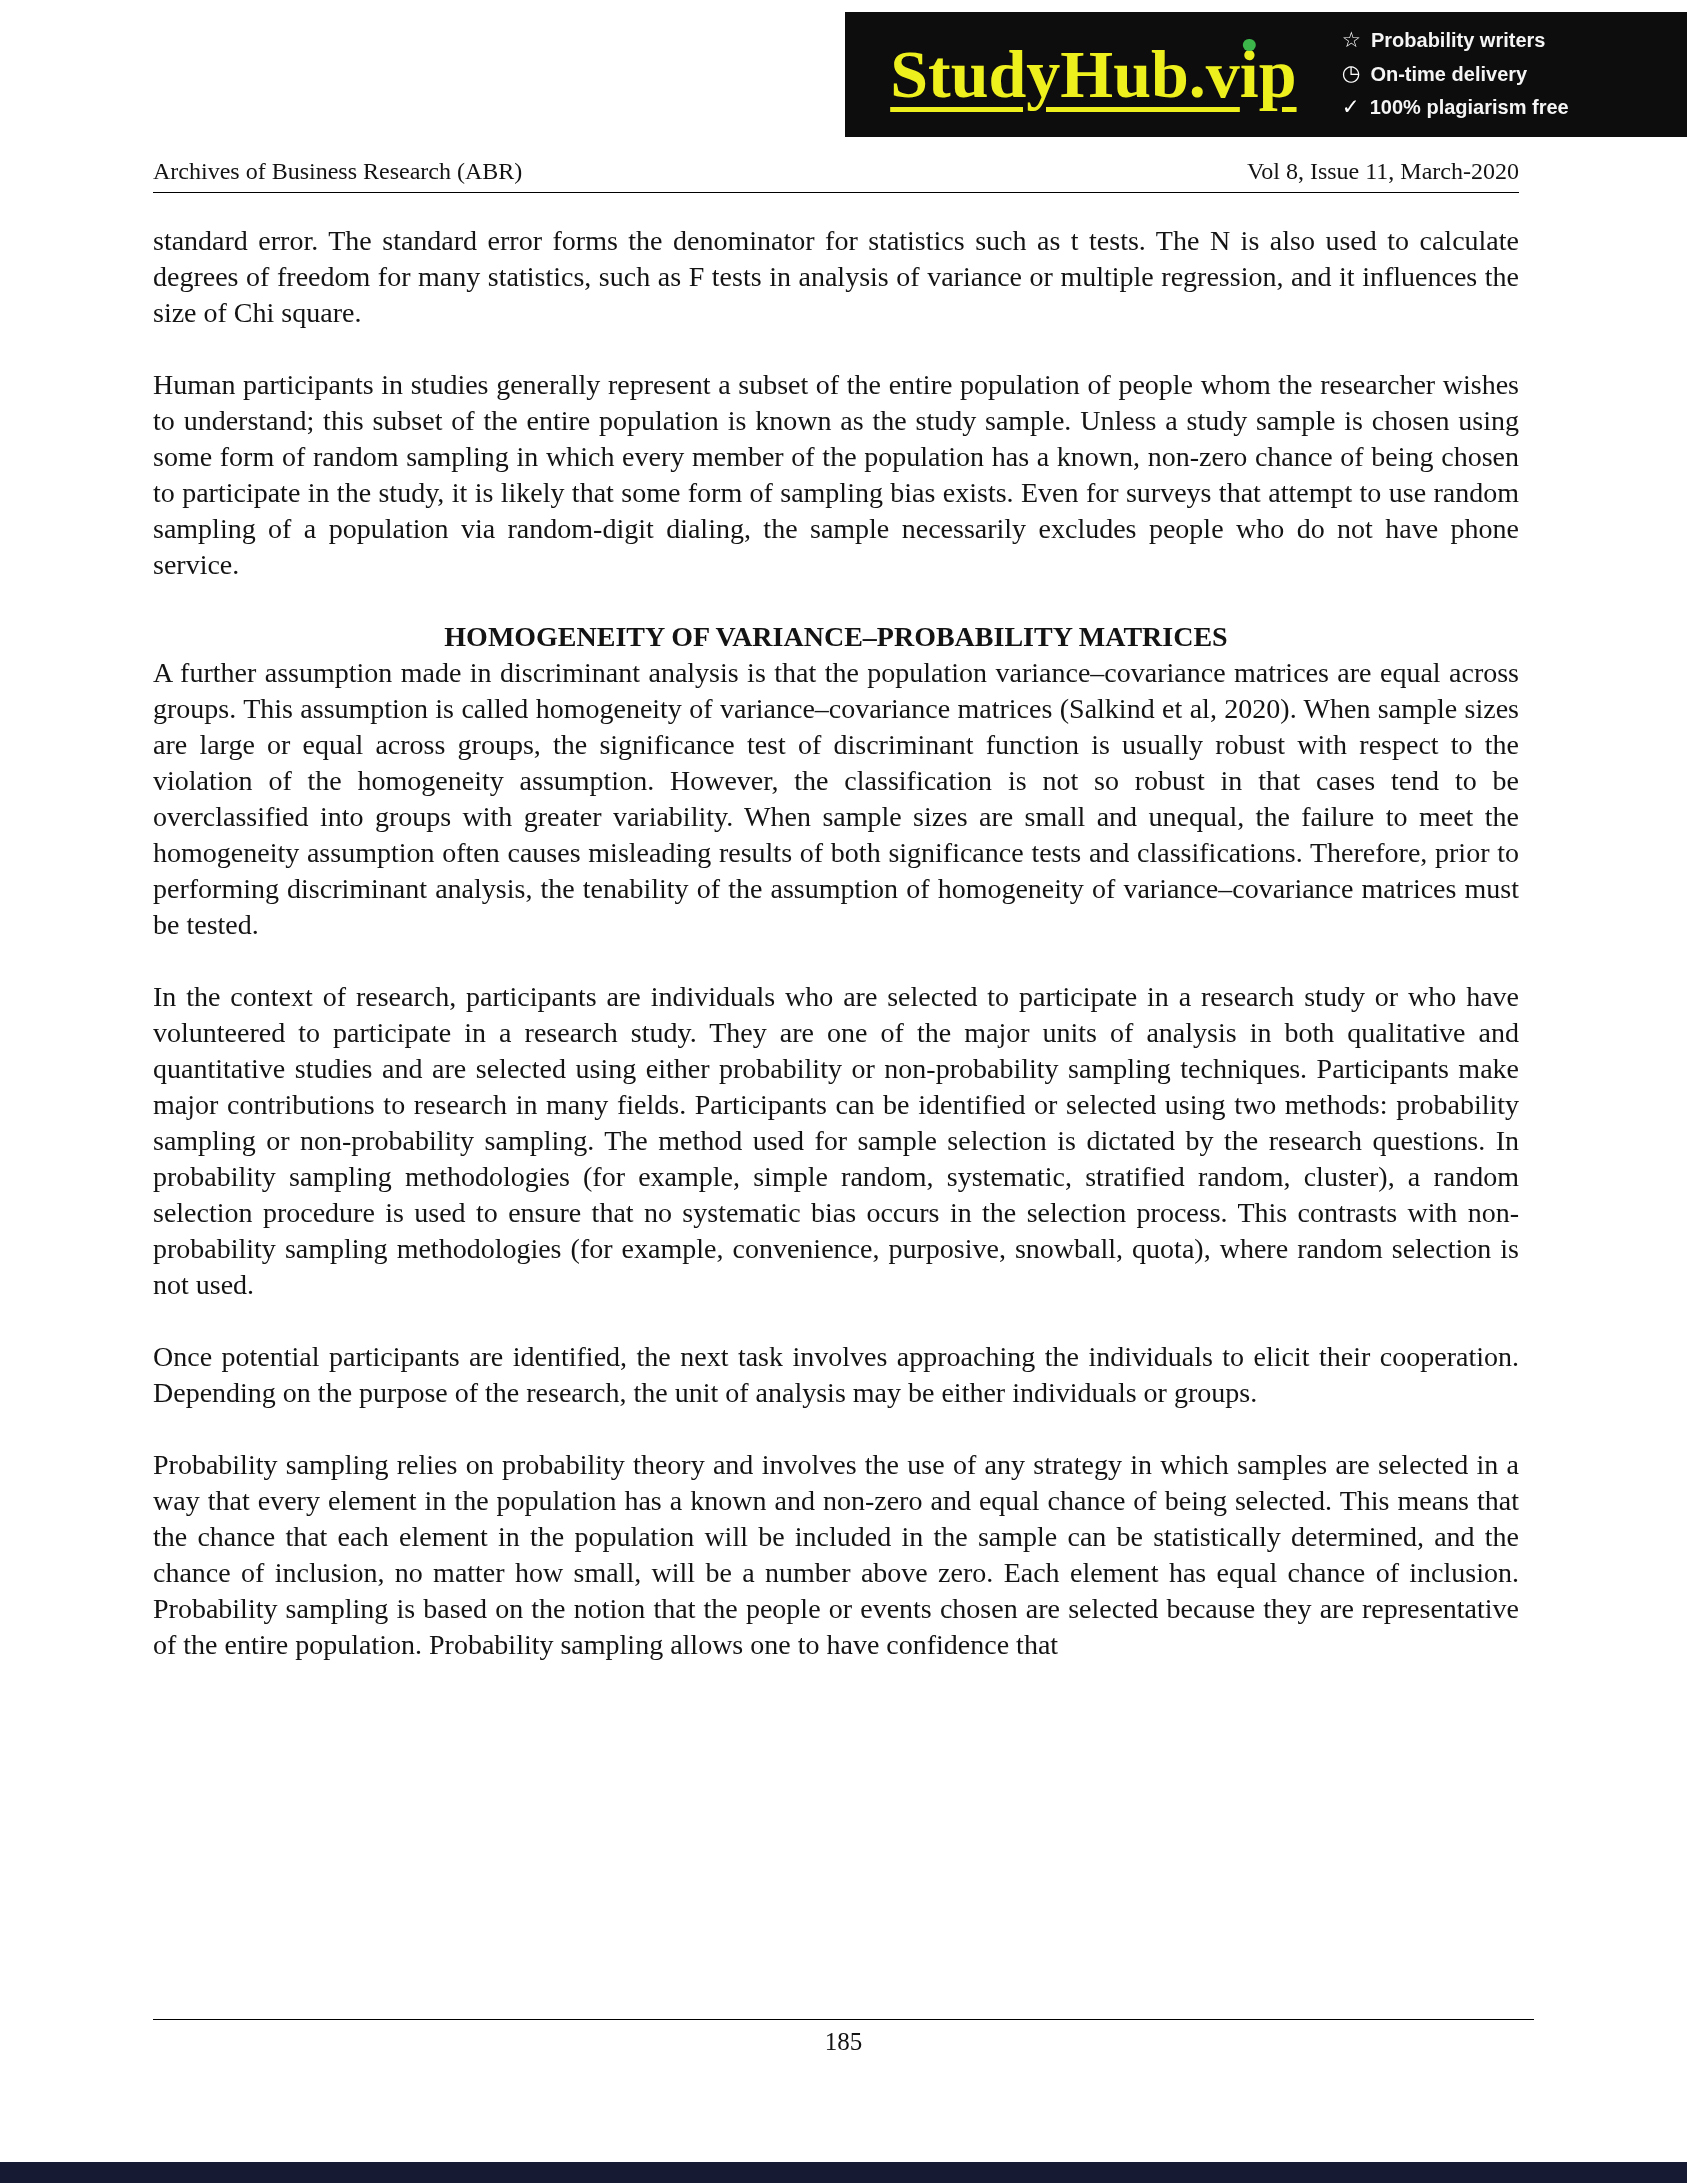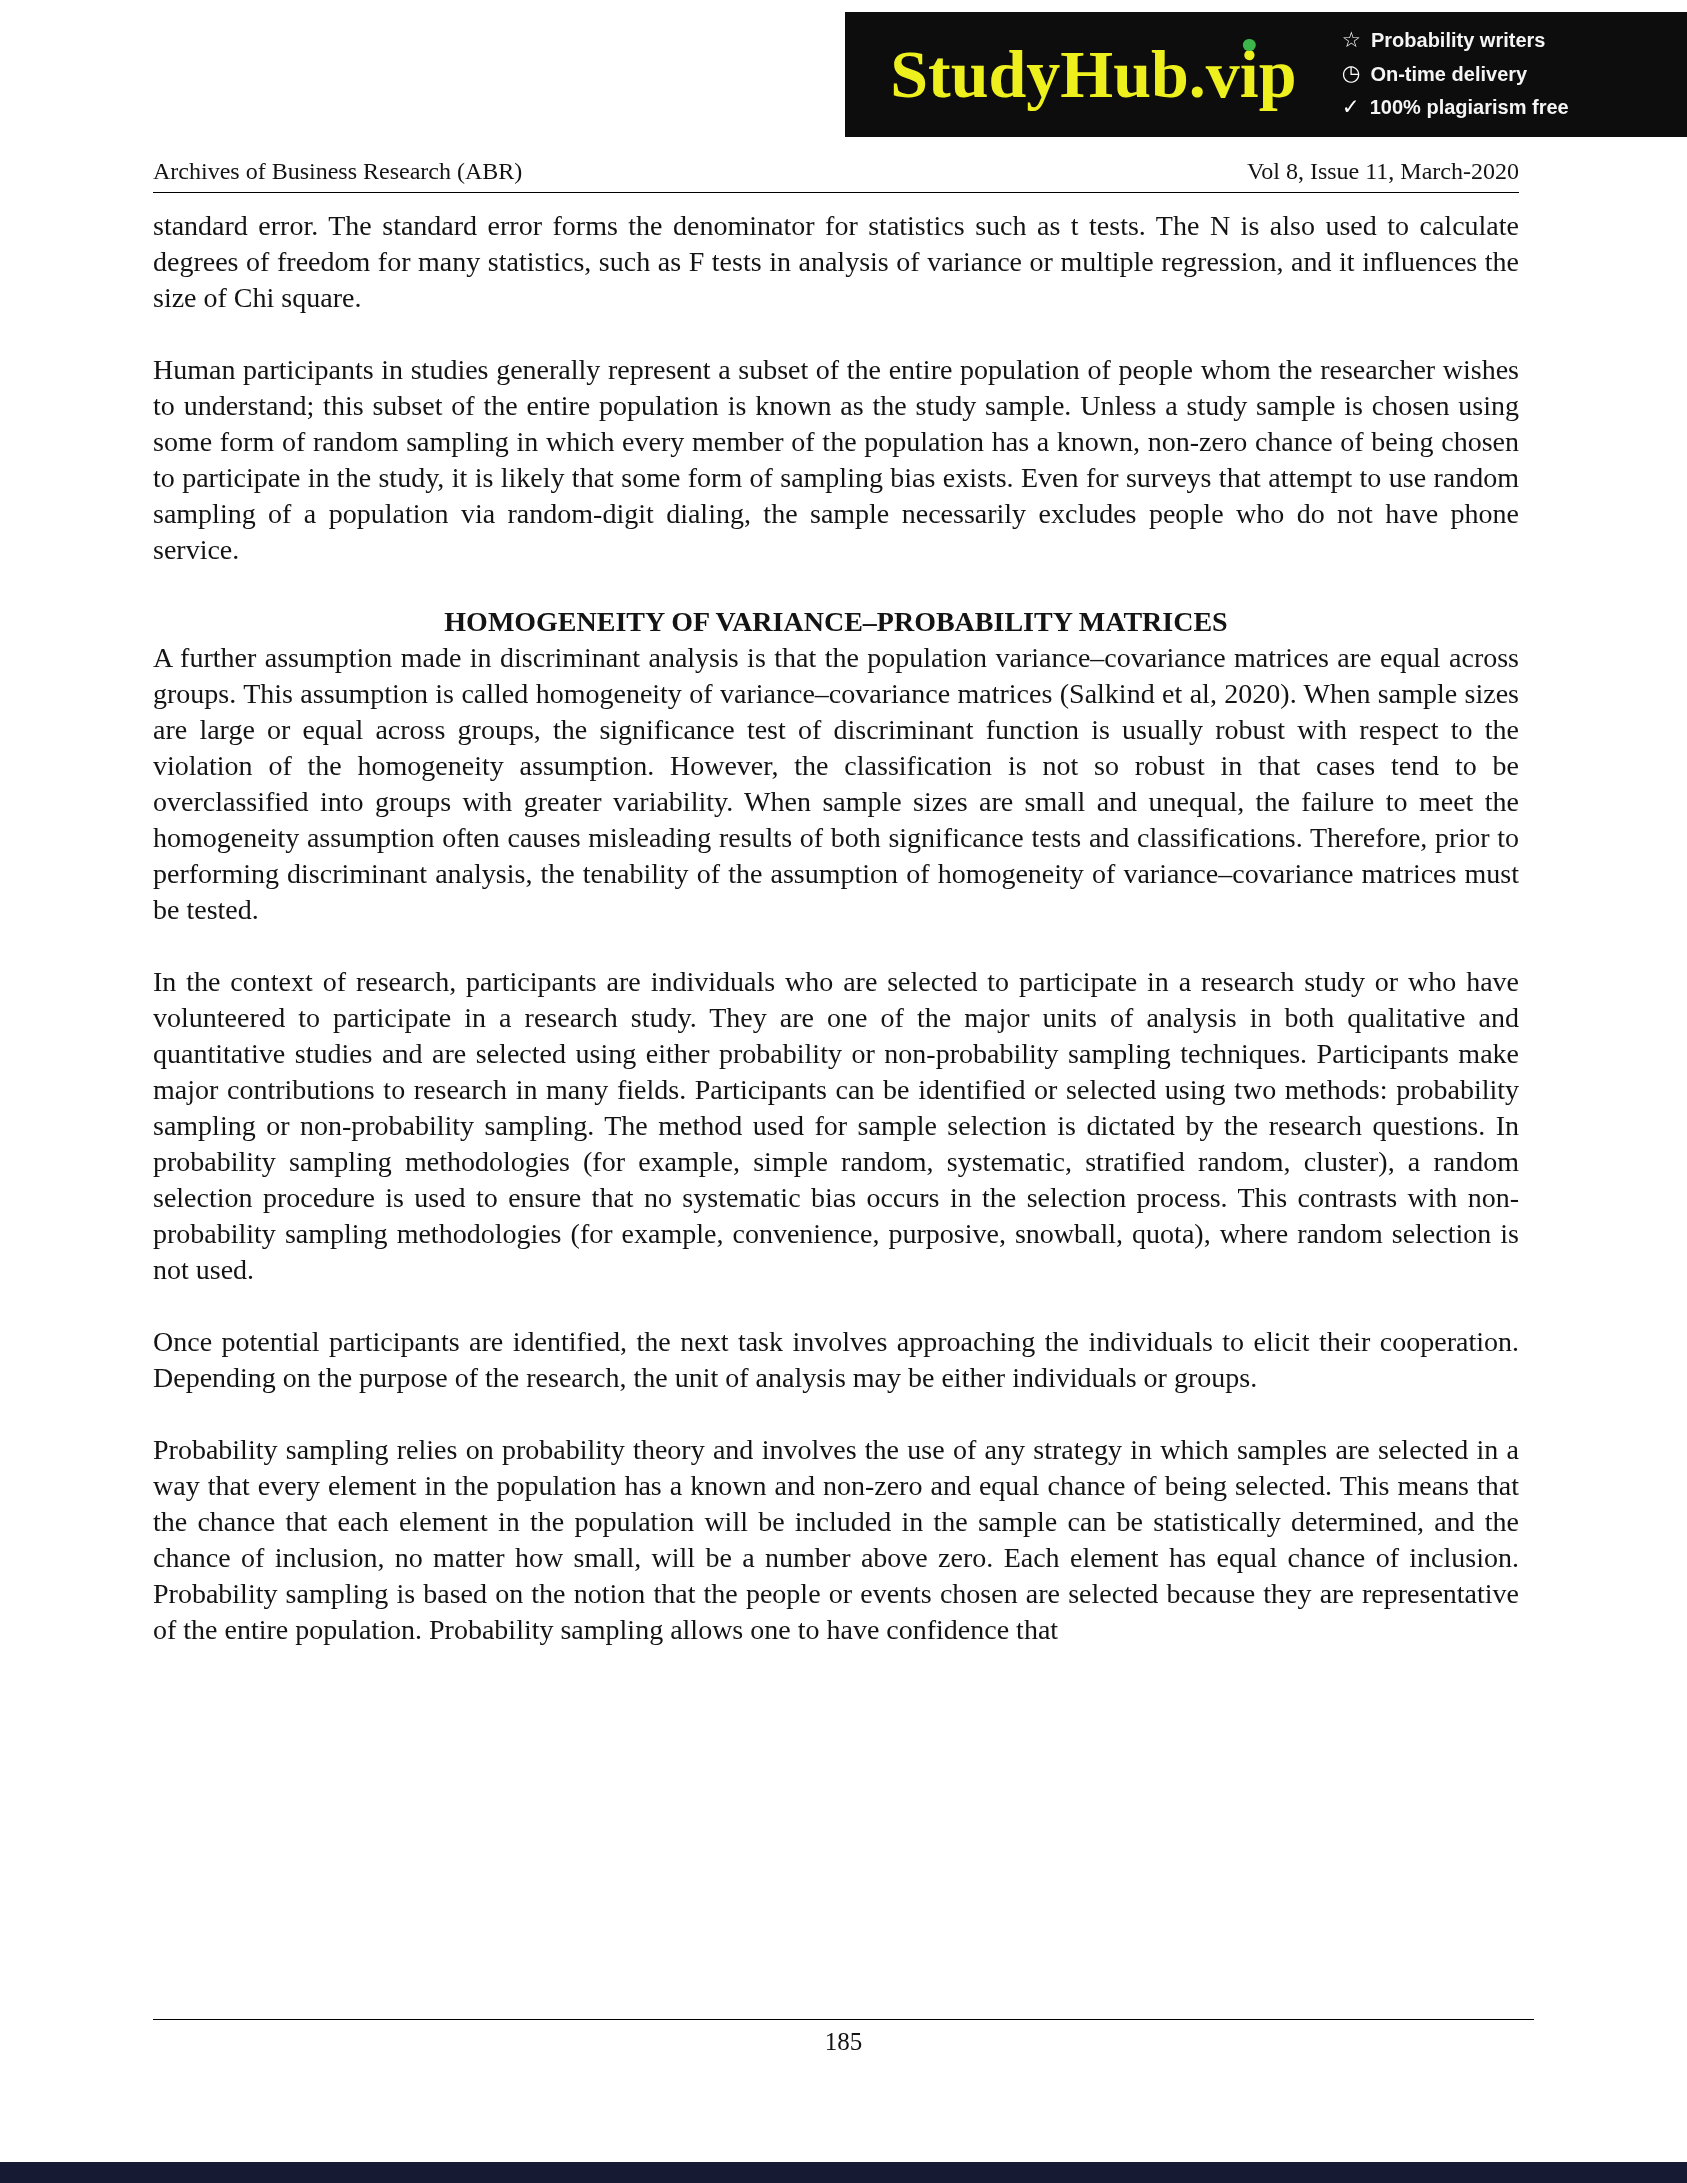--- a/index.html
+++ b/index.html
@@ -31,20 +31,21 @@
     flex: 0 0 59%;
     display: flex;
     align-items: center;
     justify-content: center;
   }
   .brand-text {
     font-family: "Liberation Serif", "DejaVu Serif", serif;
     font-weight: bold;
     font-size: 68px;
     color: #eef01e;
+    text-decoration: underline;
     text-decoration-thickness: 5px;
     text-underline-offset: 10px;
     white-space: nowrap;
   }
   .brand-i { position: relative; display: inline-block; }
   .brand-i::after {
     content: "";
     position: absolute;
     top: 4.1px;
     left: 50%;
@@ -86,21 +87,21 @@
     justify-content: space-between;
     align-items: baseline;
     font-size: 24px;
     padding-bottom: 6.6px;
     border-bottom: 1.6px solid #000000;
   }
   .header-journal { text-align: left; }
   .header-issue { text-align: right; }
 
   .body-text {
-    margin-top: 15px;
+    margin-top: 30px;
     font-size: 28px;
     line-height: 36px;
     text-align: justify;
   }
   .para { margin-bottom: 36px; }
   .para:last-child { margin-bottom: 0; }
   .heading {
     font-size: 28px;
     line-height: 36px;
     font-weight: bold;

